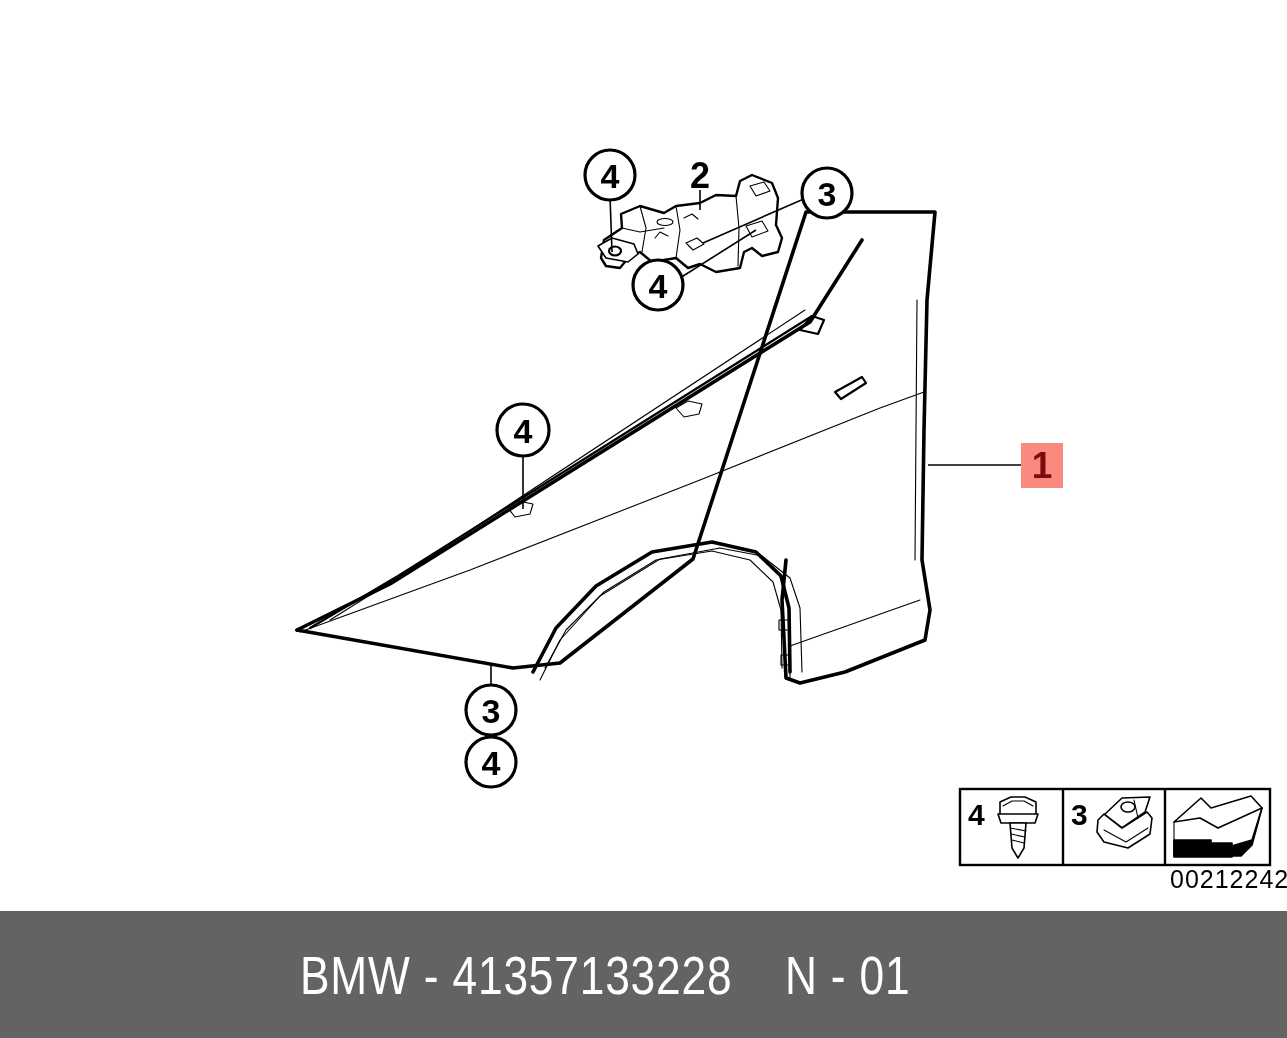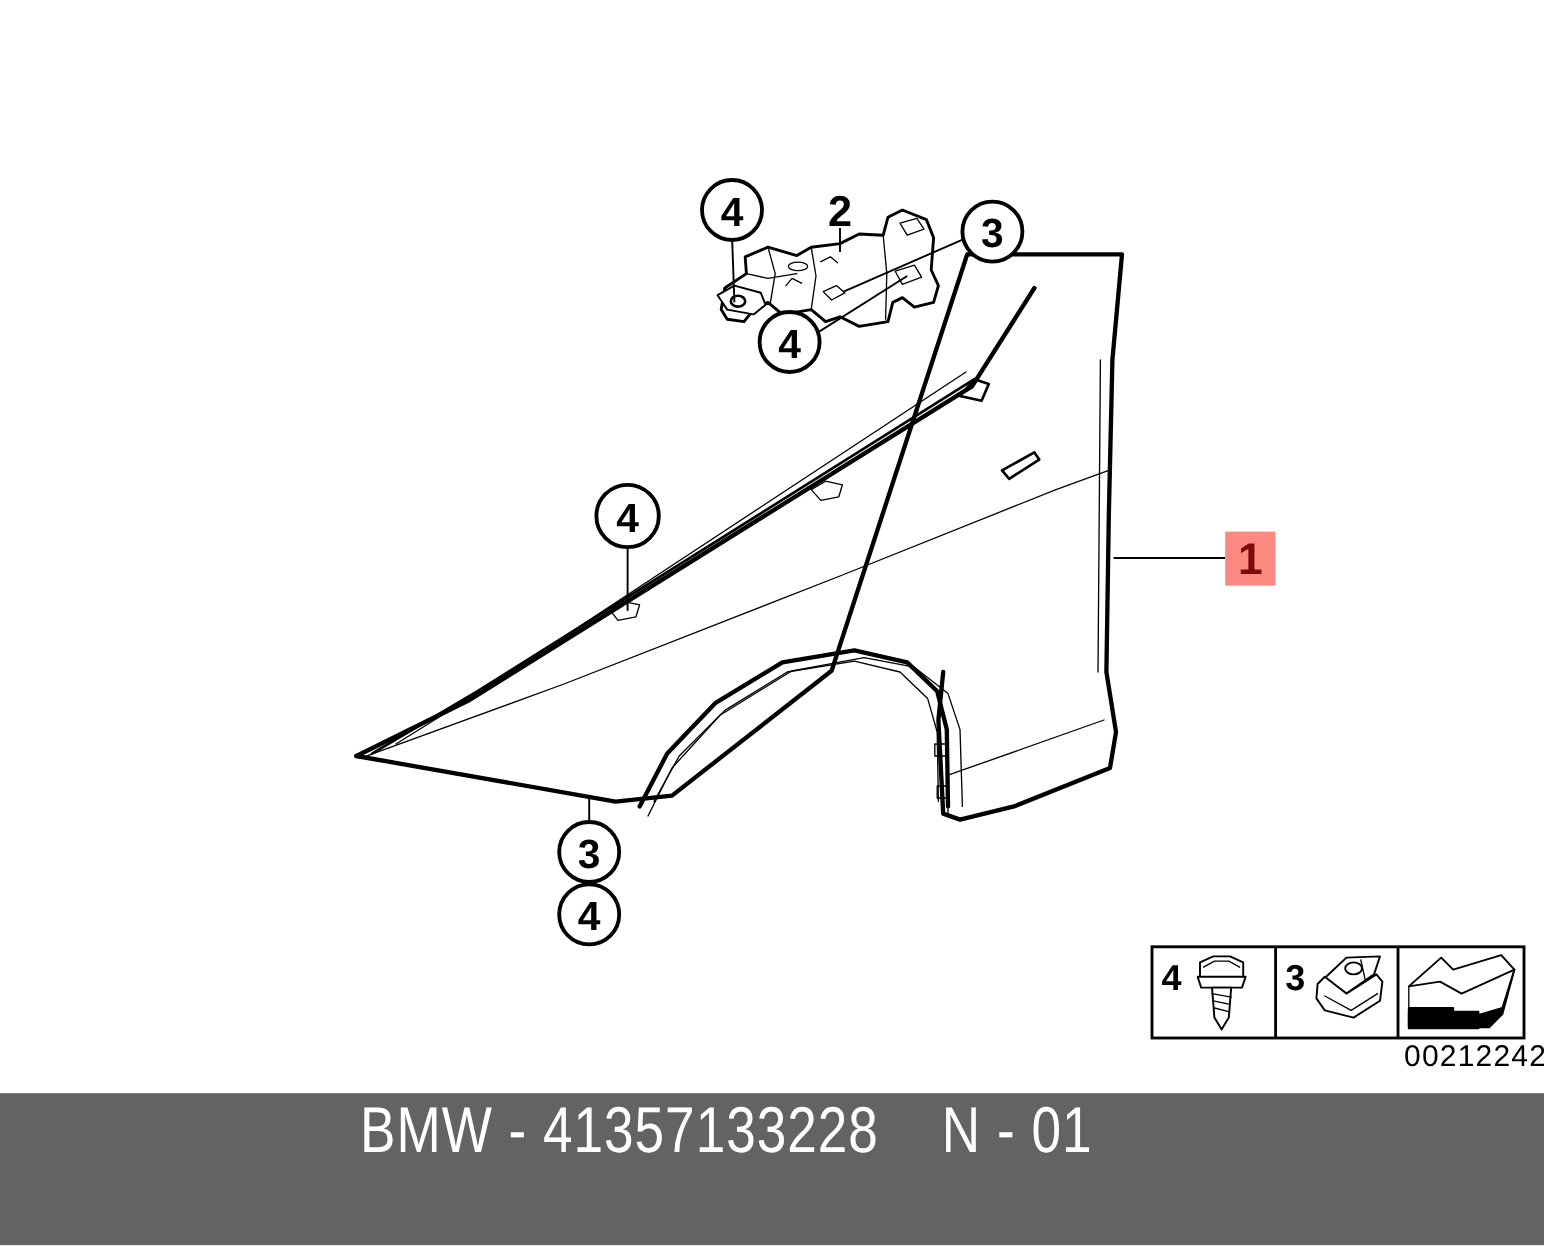--- a/index.html
+++ b/index.html
@@ -33,20 +33,21 @@
     display: block;
   }
   #footer-band {
     position: absolute;
     left: 0;
     top: 911px;
     width: 1287px;
     height: 127px;
     background: #636363;
     display: flex;
+    align-items: center;
   }
   #footer-text {
     color: #ffffff;
     font-family: "Liberation Sans Narrow", "Liberation Sans", sans-serif;
     font-size: 54px;
     font-weight: 400;
     letter-spacing: 1px;
     margin-left: 300px;
     white-space: pre;
     transform: scaleX(0.82);

